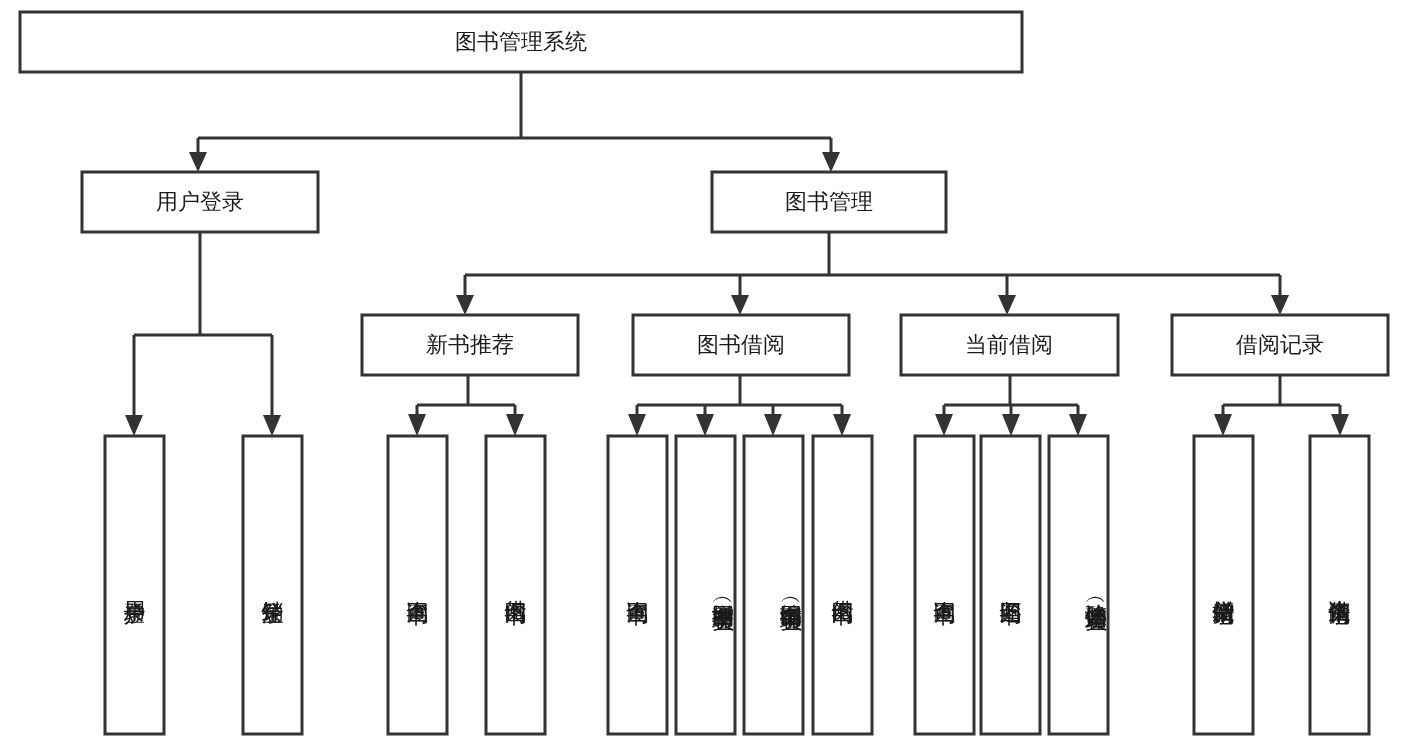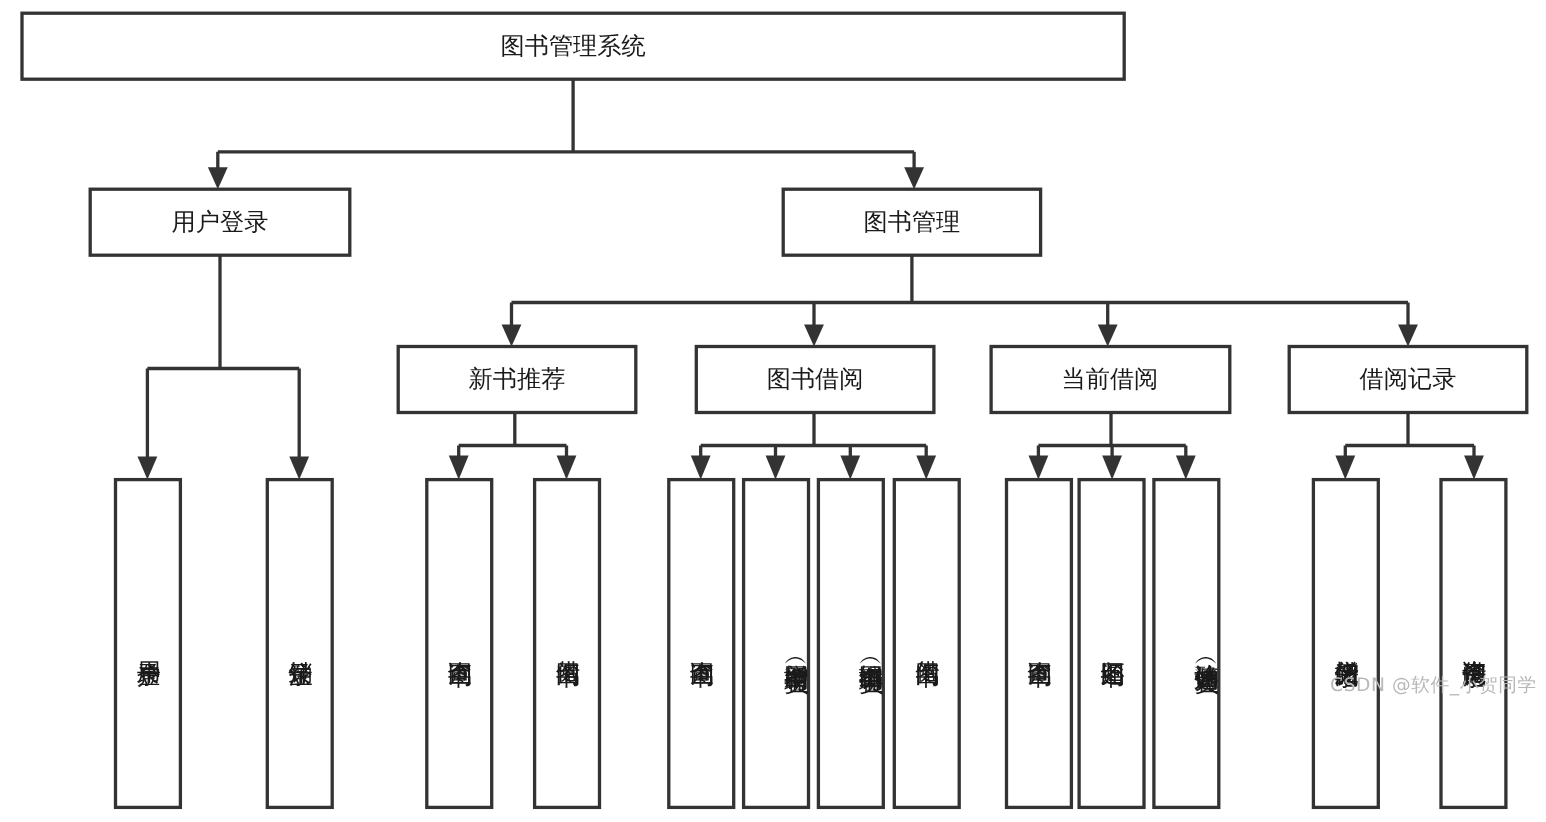--- a/index.html
+++ b/index.html
@@ -218,15 +218,14 @@
   <div class="vlabel" style="left:608px; top:436px; width:59px; height:298px;">查询图书</div>
   <div class="vlabel" style="left:676px; top:436px; width:59px; height:298px; align-items:flex-start; padding-top:10px; box-sizing:border-box;">新增图书（管理员）</div>
   <div class="vlabel" style="left:744px; top:436px; width:59px; height:298px; align-items:flex-start; padding-top:10px; box-sizing:border-box;">编辑图书（管理员）</div>
   <div class="vlabel" style="left:813px; top:436px; width:59px; height:298px;">借阅图书</div>
   <div class="vlabel" style="left:915px; top:436px; width:59px; height:298px;">查询图书</div>
   <div class="vlabel" style="left:981px; top:436px; width:59px; height:298px;">归还图书</div>
   <div class="vlabel" style="left:1049px; top:436px; width:59px; height:298px; align-items:flex-start; padding-top:10px; box-sizing:border-box;">确认归还（管理员）</div>
   <div class="vlabel" style="left:1194px; top:436px; width:59px; height:298px;">新增借阅记录</div>
   <div class="vlabel" style="left:1310px; top:436px; width:59px; height:298px;">查询借阅记录</div>
 
-  <div class="watermark">CSDN @软件_小贺同学</div>
 
 </div>
 
 </body></html>

